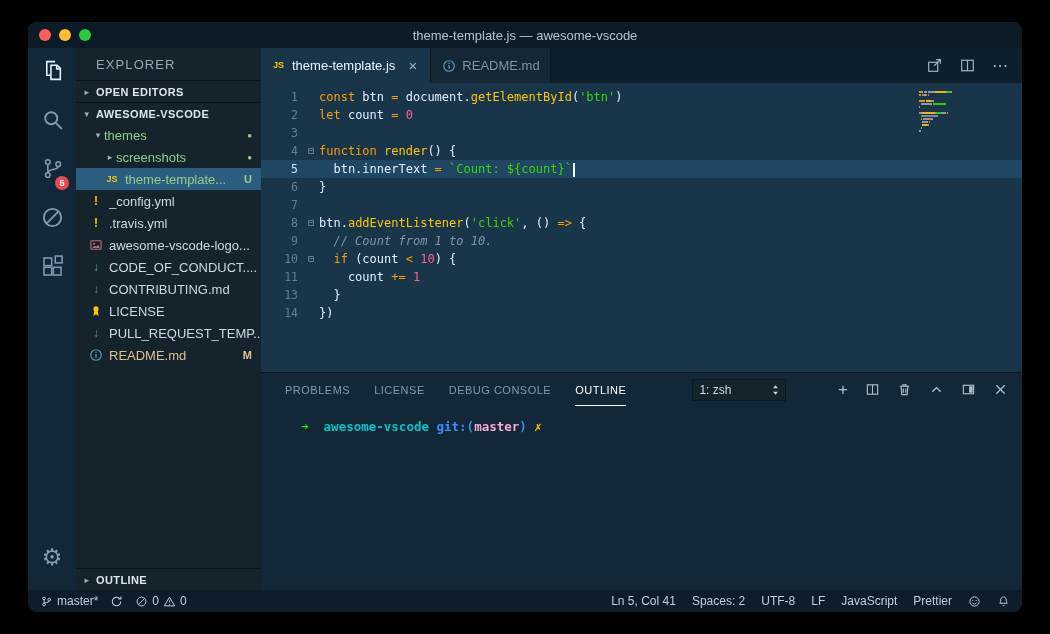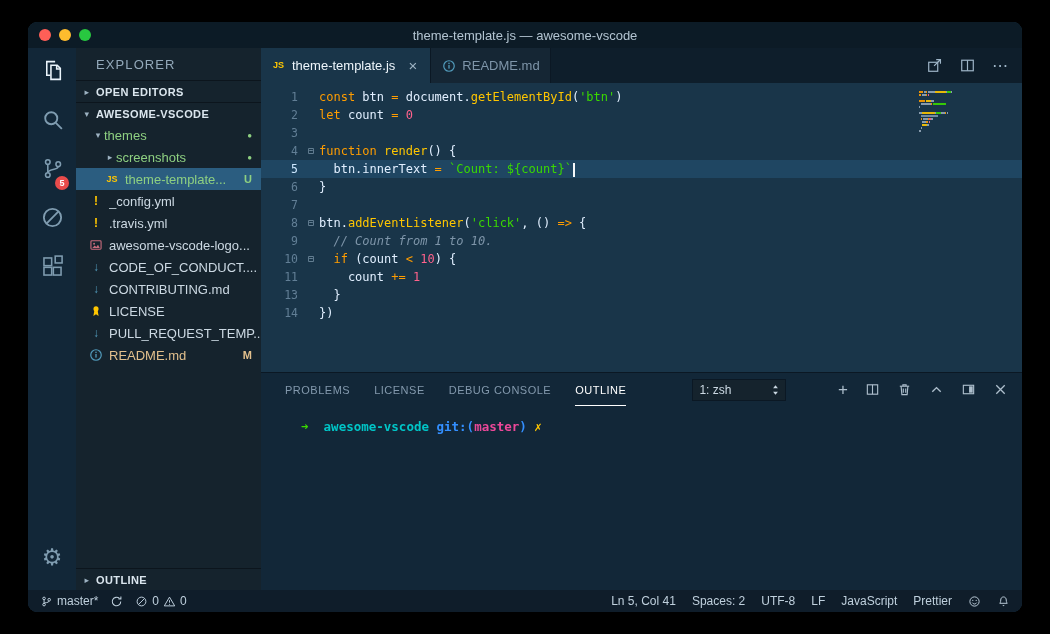--- a/index.html
+++ b/index.html
@@ -525,21 +525,21 @@
                   </svg>
                 </span>
               <span>
                   <svg viewBox="0 0 16 16" fill="none" stroke="currentColor" stroke-width="1.4">
                     <path d="M3.5 3.5l9 9M12.5 3.5l-9 9"></path>
                   </svg>
                 </span>
             </div>
           </div>
           <div class="terminal">
-            <div class="prompt" id="terminal-prompt"><span style="color: rgb(58, 217, 0);">➜</span><span>  </span><span style="color: rgb(0, 197, 199);">awesome-vscode</span><span> </span><span style="color: rgb(51, 143, 255);">git:(</span><span style="color: #ec4899;">master</span><span style="color: rgb(51, 143, 255);">) </span><span style="color: rgb(255, 198, 0);">✗</span></div>
+            <div class="prompt" id="terminal-prompt"><span style="color: rgb(58, 217, 0);">➜</span><span>  </span><span style="color: rgb(0, 197, 199);">awesome-vscode</span><span> </span><span style="color: rgb(51, 143, 255);">git:(</span><span style="color: #f9a8d4;">master</span><span style="color: rgb(51, 143, 255);">) </span><span style="color: rgb(255, 198, 0);">✗</span></div>
           </div>
         </div>
       </div>
     </div>
 
     <div class="statusbar">
       <div class="sb-left">
         <span class="sb-item">
           <span class="sb-ic">
               <svg viewBox="0 0 16 16" fill="none" stroke="currentColor" stroke-width="1.2">

